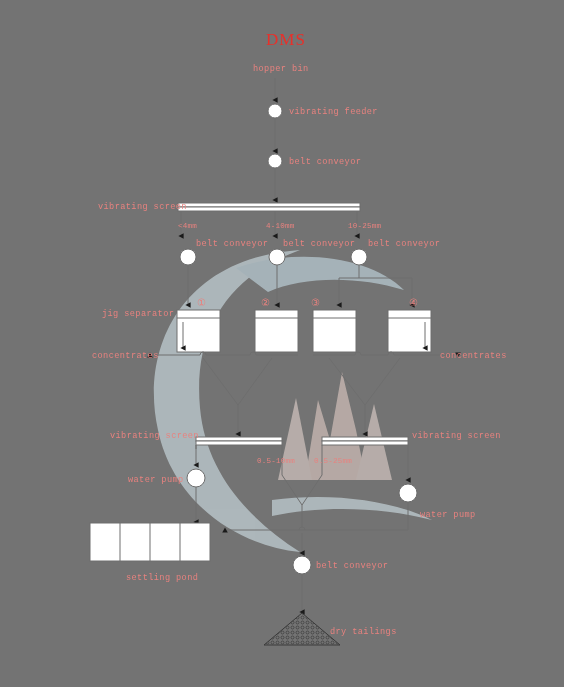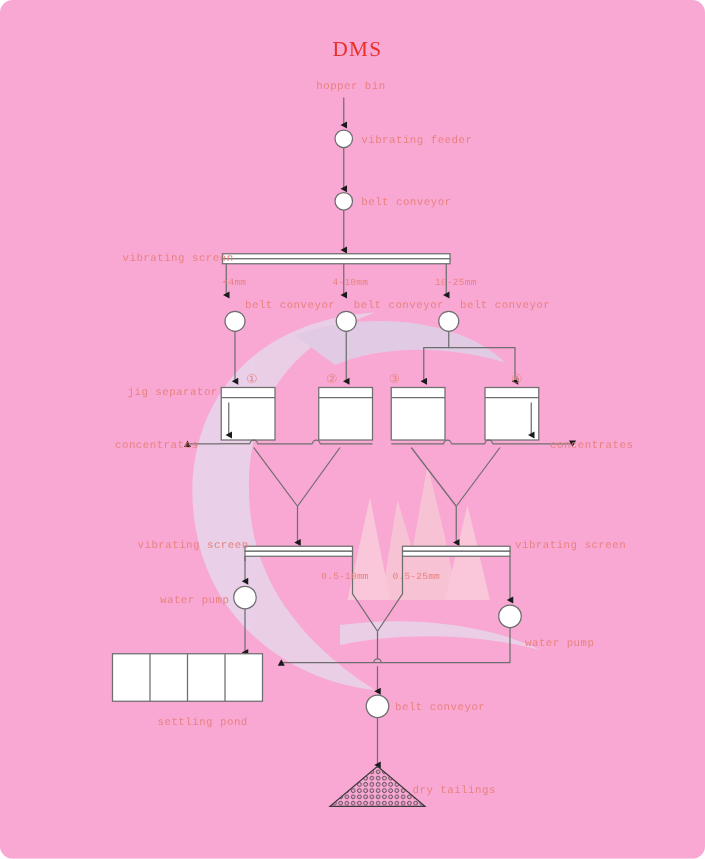--- a/index.html
+++ b/index.html
@@ -1,18 +1,18 @@
 <!DOCTYPE html>
 <html><head>
 <meta charset="utf-8">
 <style>
   html,body{margin:0;padding:0;background:#ffffff;}
   body{width:564px;height:687px;overflow:hidden;
        font-family:"Liberation Serif","DejaVu Serif",serif;}
-  #stage{position:relative;width:564px;height:687px;background:#f9a8d4;border-radius:10px;}
+  #stage{position:relative;width:564px;height:687px;background:#737373;}
   svg{position:absolute;top:0;left:0;}
   .lbl{fill:#e8827f;font-family:"Liberation Mono","DejaVu Sans Mono",monospace;
        font-size:8.6px;letter-spacing:.4px;}
   .lbl-sm{fill:#e8827f;font-family:"Liberation Mono","DejaVu Sans Mono",monospace;
        font-size:7.6px;letter-spacing:.2px;}
   .num{fill:#e8827f;font-family:"Liberation Serif","DejaVu Serif",serif;font-size:10px;}
   .title{fill:#e8302a;font-family:"Liberation Serif","DejaVu Serif",serif;
          font-size:17px;letter-spacing:1px;}
   .ln{stroke:#6e6e6e;stroke-width:1;fill:none;}
   .circ{stroke:#6e6e6e;stroke-width:1;fill:#fff;}

